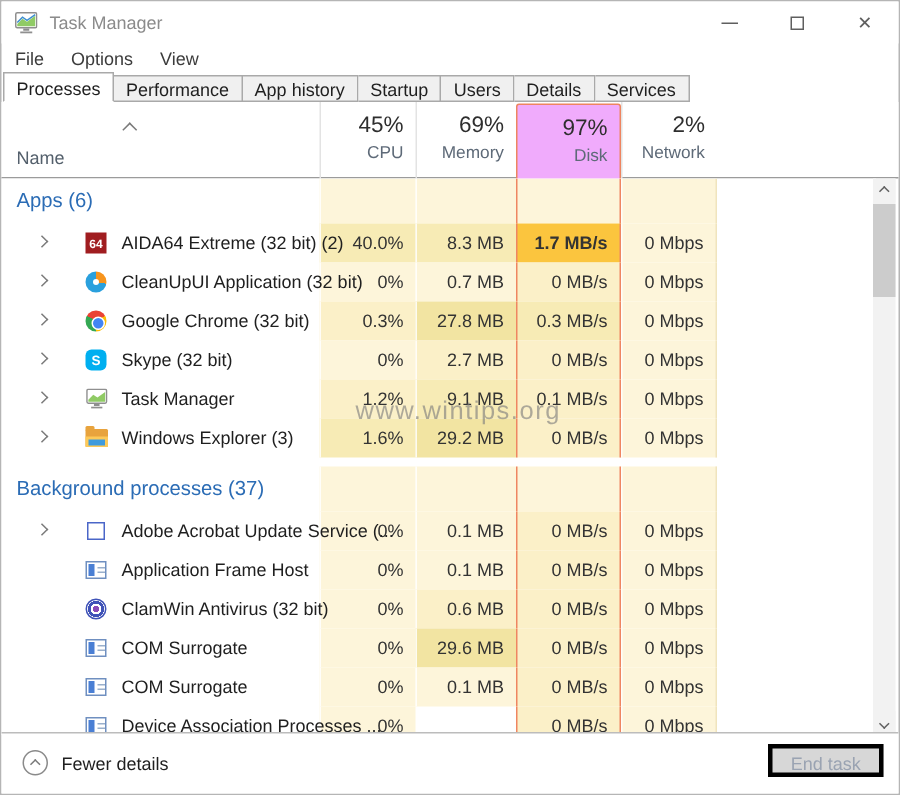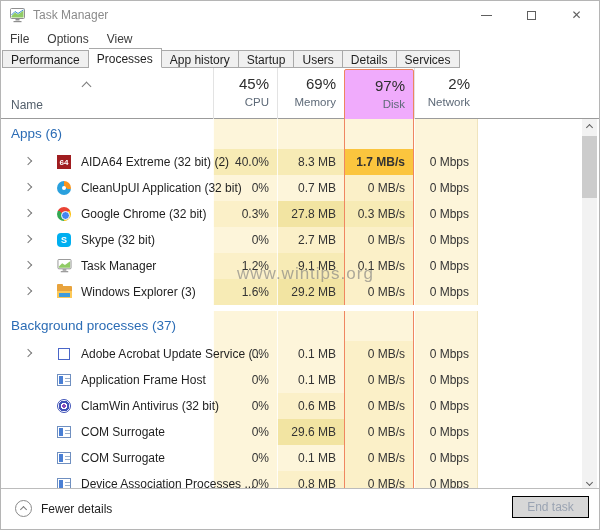--- a/index.html
+++ b/index.html
@@ -68,21 +68,21 @@
   .sb-arrow.up { top:0; } .sb-arrow.down { bottom:0; }
   .sb-arrow .chev { width:5px; height:5px; border-color:#5f5f5f; }
   .sb-thumb { position:absolute; left:0; top:17px; width:15px; height:62px; background:#cccccc; }
 
   
   .footer { position:absolute; left:0; right:0; bottom:0; height:41px; border-top:1px solid #bcbcbc; background:#fff; }
   .details-toggle { position:absolute; left:14px; top:11px; display:flex; align-items:center; }
   .toggle-circle { width:17px; height:17px; border:1.3px solid #8a8a8a; border-radius:50%; display:flex; align-items:center; justify-content:center; }
   .toggle-circle .chev { width:5px; height:5px; margin-top:2px; }
   .toggle-label { margin-left:9px; font-size:12px; color:#1f1f1f; }
-  .end-task-btn { position:absolute; right:10px; top:7px; width:77px; height:22px; background:#d7d7d7; border:1px solid #000000; color:#9aa3b2; font-size:12px; text-align:center; line-height:20px; }
+  .end-task-btn { position:absolute; right:10px; top:7px; width:77px; height:22px; background:#d7d7d7; border:3px solid #000000; color:#9aa3b2; font-size:12px; text-align:center; line-height:20px; }
 
   
   .i-aida { width:14px; height:14px; background:#a01d20; color:#fff; font-size:8px; font-weight:bold; display:flex; align-items:center; justify-content:center; }
   .i-cleanup { width:14px; height:14px; border-radius:50%; background:conic-gradient(#f7941d 0 100deg, #2aa0dd 100deg 360deg); position:relative; }
   .i-cleanup:after { content:""; position:absolute; left:5px; top:5px; width:4px; height:4px; border-radius:50%; background:#fff; }
   .i-chrome { width:14px; height:14px; border-radius:50%; background:conic-gradient(from -60deg, #ea4335 0 120deg, #fbbc05 120deg 240deg, #34a853 240deg 360deg); position:relative; }
   .i-chrome:after { content:""; position:absolute; left:3.5px; top:3.5px; width:7px; height:7px; border-radius:50%; background:#4285f4; border:1.6px solid #fff; }
   .i-skype { width:14px; height:14px; border-radius:4px; background:#00aff0; color:#fff; font-size:9px; font-weight:bold; display:flex; align-items:center; justify-content:center; }
   .i-adobe { width:12px; height:12px; border:1.5px solid #4a66c8; background:#fff; }
   .i-win { width:14px; height:12px; border:1px solid #6f8fc0; background:#fff; position:relative; }
@@ -122,22 +122,22 @@
     </div>
   </div>
 
   <div class="menubar">
     <span class="menu-item">File</span>
     <span class="menu-item">Options</span>
     <span class="menu-item">View</span>
   </div>
 
   <div class="tabbar" id="tabbar">
+      <div class="tab active">Processes</div>
       <div class="tab">Performance</div>
-      <div class="tab active">Processes</div>
       <div class="tab">App history</div>
       <div class="tab">Startup</div>
       <div class="tab">Users</div>
       <div class="tab">Details</div>
       <div class="tab">Services</div>
     </div>
 
   <div class="colheader">
     <span class="sort-caret chev up"></span>
     <span class="name-label">Name</span>
@@ -296,21 +296,20 @@
         <div class="cell c-mem h0">0.1 MB</div>
         <div class="cell c-disk h1">0 MB/s</div>
         <div class="cell c-net h0">0 Mbps</div>
         <span class="row-icon">
           <span class="i-win"></span>
         </span>
         <span class="row-name">COM Surrogate</span>
       </div>
       <div class="trow">
         <div class="cell c-cpu h0">0%</div>
-        <div class="cell c-mem h1">0.8 MB</div>
         <div class="cell c-disk h1">0 MB/s</div>
         <div class="cell c-net h0">0 Mbps</div>
         <span class="row-icon">
           <span class="i-win"></span>
         </span>
         <span class="row-name">Device Association Processes ...</span>
       </div>
     </div>
   <div class="watermark">www.wintips.org</div>
 

